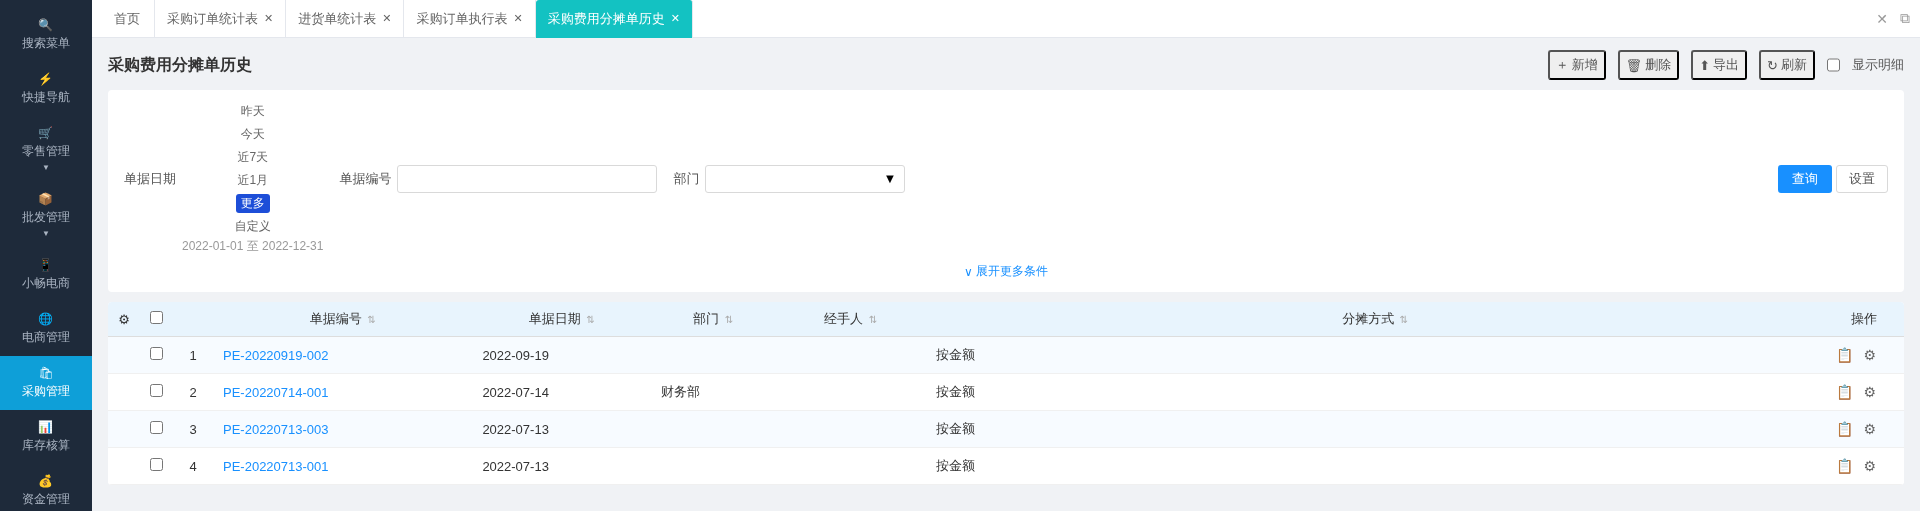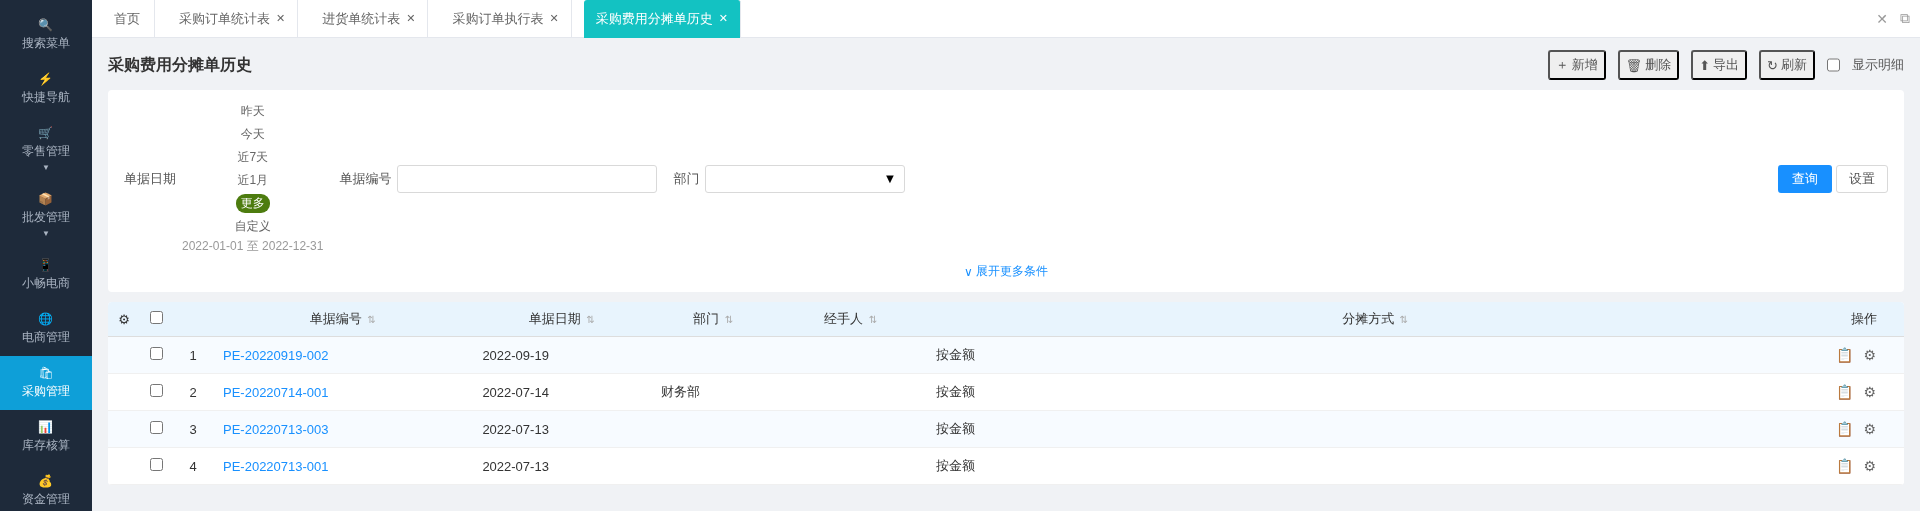--- a/index.html
+++ b/index.html
@@ -43,21 +43,20 @@
 
     
     .tab-bar {
       background: #fff;
       display: flex;
       align-items: center;
       border-bottom: 1px solid #e4e7ed;
       padding: 0 8px;
       height: 38px;
       flex-shrink: 0;
-      gap: 12px;
     }
     .tab {
       display: flex;
       align-items: center;
       padding: 0 12px;
       height: 38px;
       font-size: 13px;
       color: #666;
       cursor: pointer;
       white-space: nowrap;
@@ -167,23 +166,23 @@
       gap: 4px;
       font-size: 12px;
       flex-direction: column;
     }
     .date-shortcut {
       color: #666;
       cursor: pointer;
       padding: 1px 3px;
     }
     .date-shortcut.more {
-      background: #4d7c0f;
+      background: #1d4ed8;
       color: #fff;
-      border-radius: 9px;
+      border-radius: 3px;
       padding: 1px 5px;
     }
     .date-range-text {
       font-size: 12px;
       color: #999;
       margin-top: 2px;
     }
     .search-input {
       border: 1px solid #d9d9d9;
       border-radius: 3px;

